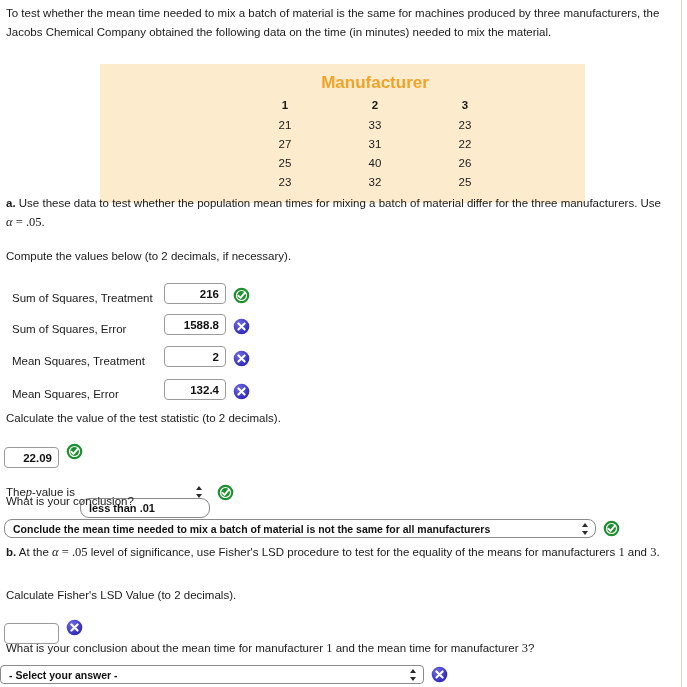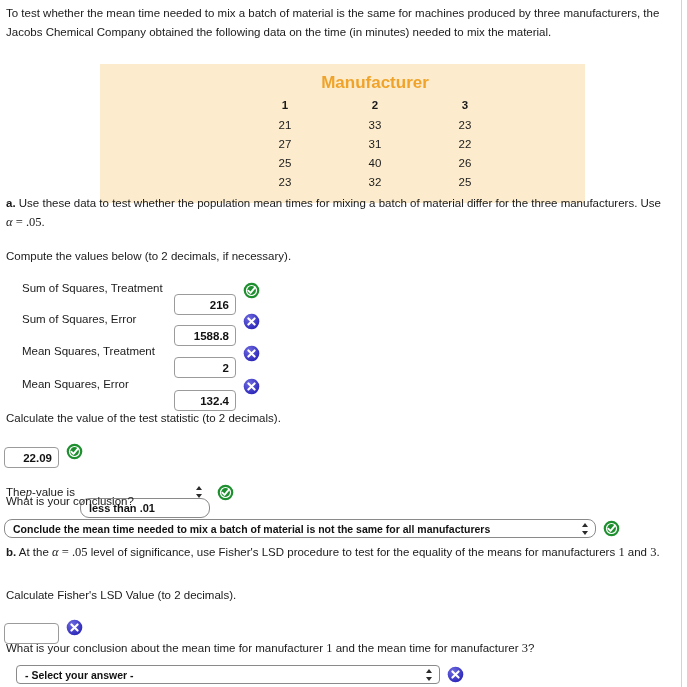--- a/index.html
+++ b/index.html
@@ -103,23 +103,23 @@
   }
   .mathnum {
     font-family: "Liberation Serif", serif;
     font-size: 12.5px;
     font-style: normal;
   }
 
   
   .ansrow {
     position: absolute;
-    left: 22px;
+    left: 12px;
     display: flex;
-    align-items: flex-start;
+    align-items: flex-end;
     height: 22px;
   }
   .ansrow .lbl {
     width: 152px;
     font-size: 11.5px;
     color: #1a1a1a;
     white-space: nowrap;
   }
   input.box {
     box-sizing: border-box;
@@ -405,21 +405,21 @@
             </radialGradient>
           </defs>
           <circle cx="8.5" cy="8.5" r="7.8" fill="url(#gx4)"></circle>
           <path d="M5.4 5.4 L11.6 11.6 M11.6 5.4 L5.4 11.6" stroke="#ffffff" stroke-width="2.1" stroke-linecap="round"></path>
         </svg>
     </span>
   </div>
 
   <div class="para" style="top:639px; left:6px; width:676px;"><span>What is your conclusion about the mean time for manufacturer </span><span class="mathnum">1</span><span> and the mean time for manufacturer </span><span class="mathnum">3</span><span>?</span></div>
 
-  <div class="flexline" style="top:665px; left:16px;">
+  <div class="flexline" style="top:665px; left:0;">
     <span class="selwrap">
       <select class="sel big" style="width:424px;">
         <option>- Select your answer -</option>
         <option>Conclude the mean times differ</option>
         <option>Cannot conclude the mean times differ</option>
       </select>
       <span class="spinner">
         <svg width="8" height="13" viewBox="0 0 8 13">
             <path d="M4 0.6 L7 4.4 L1 4.4 Z" fill="#2b2b2b"></path>
             <path d="M4 12.4 L7 8.6 L1 8.6 Z" fill="#2b2b2b"></path>

